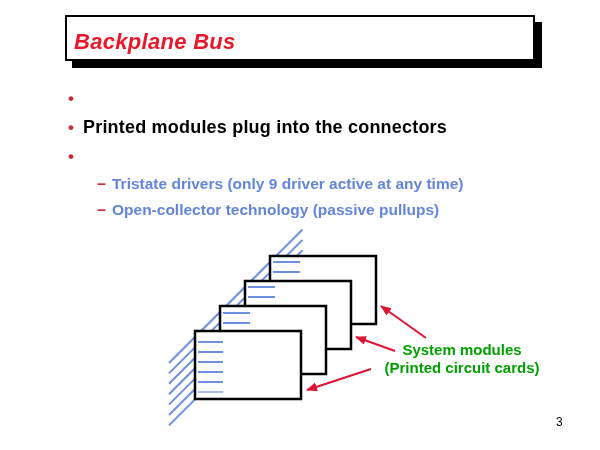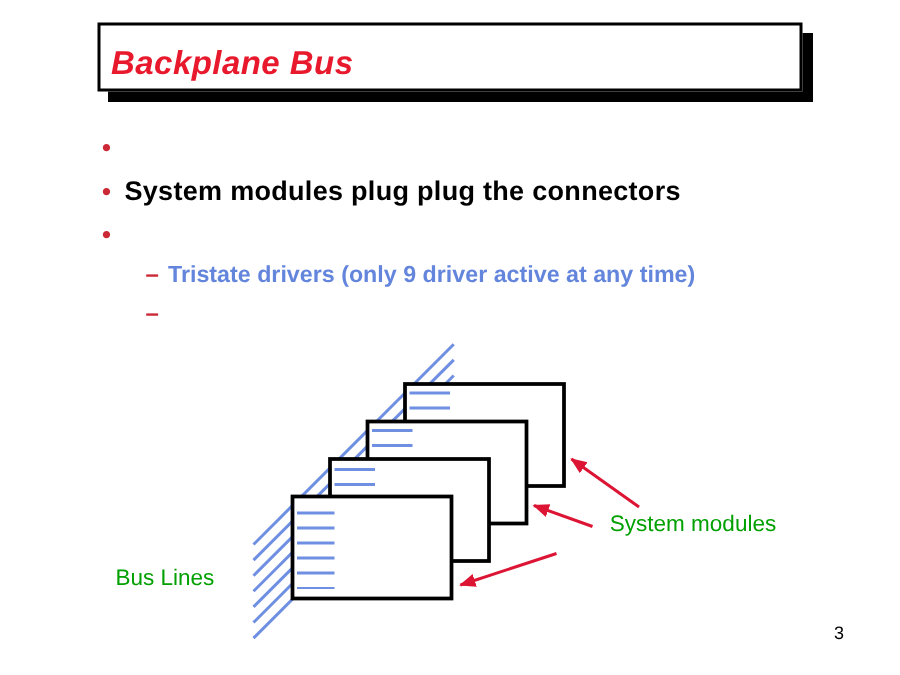--- a/index.html
+++ b/index.html
@@ -70,21 +70,21 @@
   }
   svg.diagram { position:absolute; left:0; top:0; }
   .bus-line { stroke:var(--bus-line-blue); stroke-width:2; }
   .card { fill:#ffffff; stroke:#000000; stroke-width:2.5; }
   .conn { stroke:var(--bus-line-blue); stroke-width:2; }
   .conn-thin { stroke:var(--bus-line-blue); stroke-width:1.2; }
   .arrow { stroke:var(--arrow-red); stroke-width:2; fill:none; }
   .arrow-head-fill { fill:var(--arrow-red); }
   .diagram-label {
     position:absolute;
-    font-size:15px; font-weight:normal;
+    font-size:15px; font-weight:bold;
     color:var(--label-green);
     white-space:nowrap;
   }
   .bus-lines-label { left:77px; top:377px; }
   .modules-label {
     left:373px; top:341px; width:178px;
     text-align:center; line-height:18px;
   }
   .page-number {
     position:absolute; left:556px; top:415px;
@@ -99,34 +99,35 @@
   <div class="title-box">
     <h1>Backplane Bus</h1>
   </div>
 
   <ul class="bullets">
     <li>
       <span class="marker">•</span>
     </li>
     <li>
       <span class="marker">•</span>
-      <span>System modules plug plug the connectors</span>
+      <span>Printed modules plug into the connectors</span>
     </li>
     <li>
       <span class="marker">•</span>
     </li>
   </ul>
 
   <ul class="sub-bullets">
     <li>
       <span class="marker">–</span>
       <span>Tristate drivers (only 9 driver active at any time)</span>
     </li>
     <li>
       <span class="marker">–</span>
+      <span>Open-collector technology (passive pullups)</span>
     </li>
   </ul>
 
   <svg class="diagram" width="600" height="450" viewBox="0 0 600 450">
     <defs>
       <marker id="ah" markerUnits="userSpaceOnUse" markerWidth="12" markerHeight="10" refX="10" refY="4.5" orient="auto">
         <path class="arrow-head-fill" d="M0,0 L11,4.5 L0,9 Z"></path>
       </marker>
     </defs>
 
@@ -165,21 +166,21 @@
       <line class="conn-thin" x1="198" y1="392" x2="223" y2="392"></line>
     </g>
 
     <g>
       <line class="arrow" x1="426" y1="338" x2="381" y2="306" marker-end="url(#ah)"></line>
       <line class="arrow" x1="395" y1="351" x2="356" y2="337" marker-end="url(#ah)"></line>
       <line class="arrow" x1="371" y1="369" x2="307" y2="390" marker-end="url(#ah)"></line>
     </g>
   </svg>
 
-  <div class="diagram-label bus-lines-label">Bus Lines</div>
 
   <div class="diagram-label modules-label">
     <div>System modules</div>
+    <div>(Printed circuit cards)</div>
   </div>
 
   <div class="page-number">3</div>
 
 </div>
 
 </body></html>

